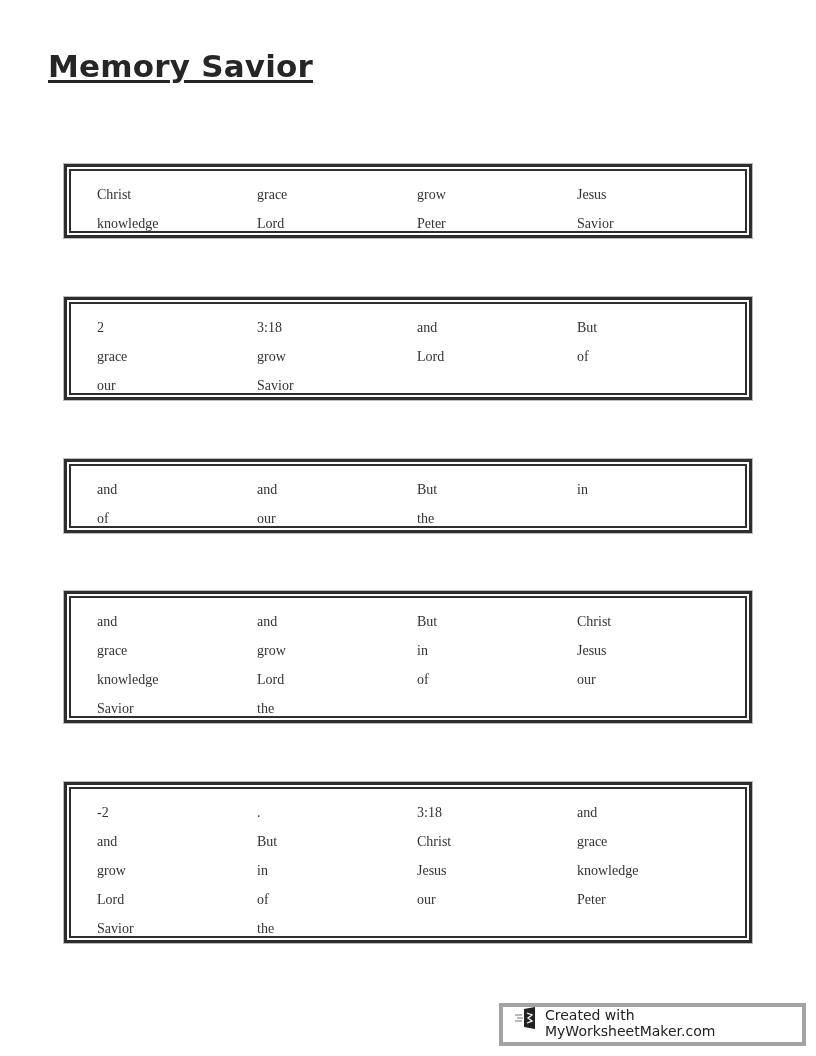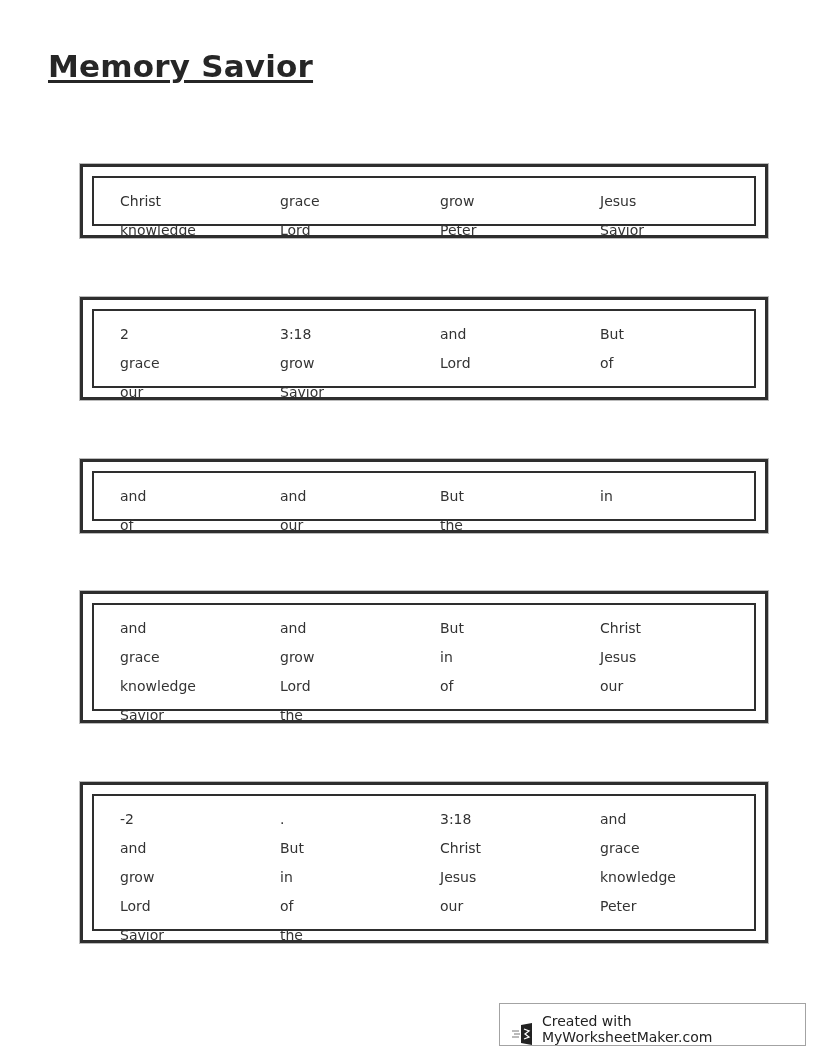--- a/index.html
+++ b/index.html
@@ -2,31 +2,31 @@
 <html><head>
   <meta charset="utf-8">
   <style>
     html, body { margin: 0; padding: 0; background: #ffffff; }
     body { width: 816px; height: 1056px; position: relative; overflow: hidden;
            font-family: "DejaVu Sans", "Liberation Sans", sans-serif; color: #333; }
     .title { position: absolute; left: 48px; top: 48px; margin: 0;
              font-family: "DejaVu Sans", sans-serif; font-weight: bold; font-size: 31px;
              color: #262626; text-decoration: underline; text-decoration-thickness: 3px;
              text-underline-offset: 3px; letter-spacing: 0.2px; }
-    .box { position: absolute; left: 80px; width: 688px; box-sizing: border-box;
-           border: 3px solid #2e2e2e; padding: 9px; background: #fff;
-           box-shadow: 0 0 0 1px #bbb; }
+    .box { position: absolute; left: 64px; width: 688px; box-sizing: border-box;
+           border: 3px solid #2e2e2e; padding: 2px; background: #fff;
+           box-shadow: 0 0 0 1px #bbb; font-family: Liberation Serif, serif; }
     .box-inner { border: 2px solid #2e2e2e; box-sizing: border-box; height: 100%;
                  padding: 9px 0 0 26px; }
     .grid { display: grid; grid-template-columns: 160px 160px 160px 160px; }
     .cell { font-size: 14px; line-height: 29px; height: 29px; color: #333;
             white-space: nowrap; }
     .footer { position: absolute; left: 499px; top: 1003px; width: 307px; height: 43px;
-              border: 1px solid #a3a3a3; box-sizing: border-box; display: flex;
-              align-items: flex-end; padding-left: 12px; gap: 6px; }
+              border: 4px solid #a3a3a3; box-sizing: border-box; display: flex;
+              align-items: flex-start; padding-left: 12px; gap: 6px; }
     .footer-text { font-size: 14px; color: #222; }
     .logo-icon { width: 24px; height: 22px; display: inline-block; }
   </style>
 </head>
 <body>
 
 <h1 class="title">Memory Savior</h1>
 
 <div id="boxes">
     <div class="box" style="top: 164px; height: 74px;">

